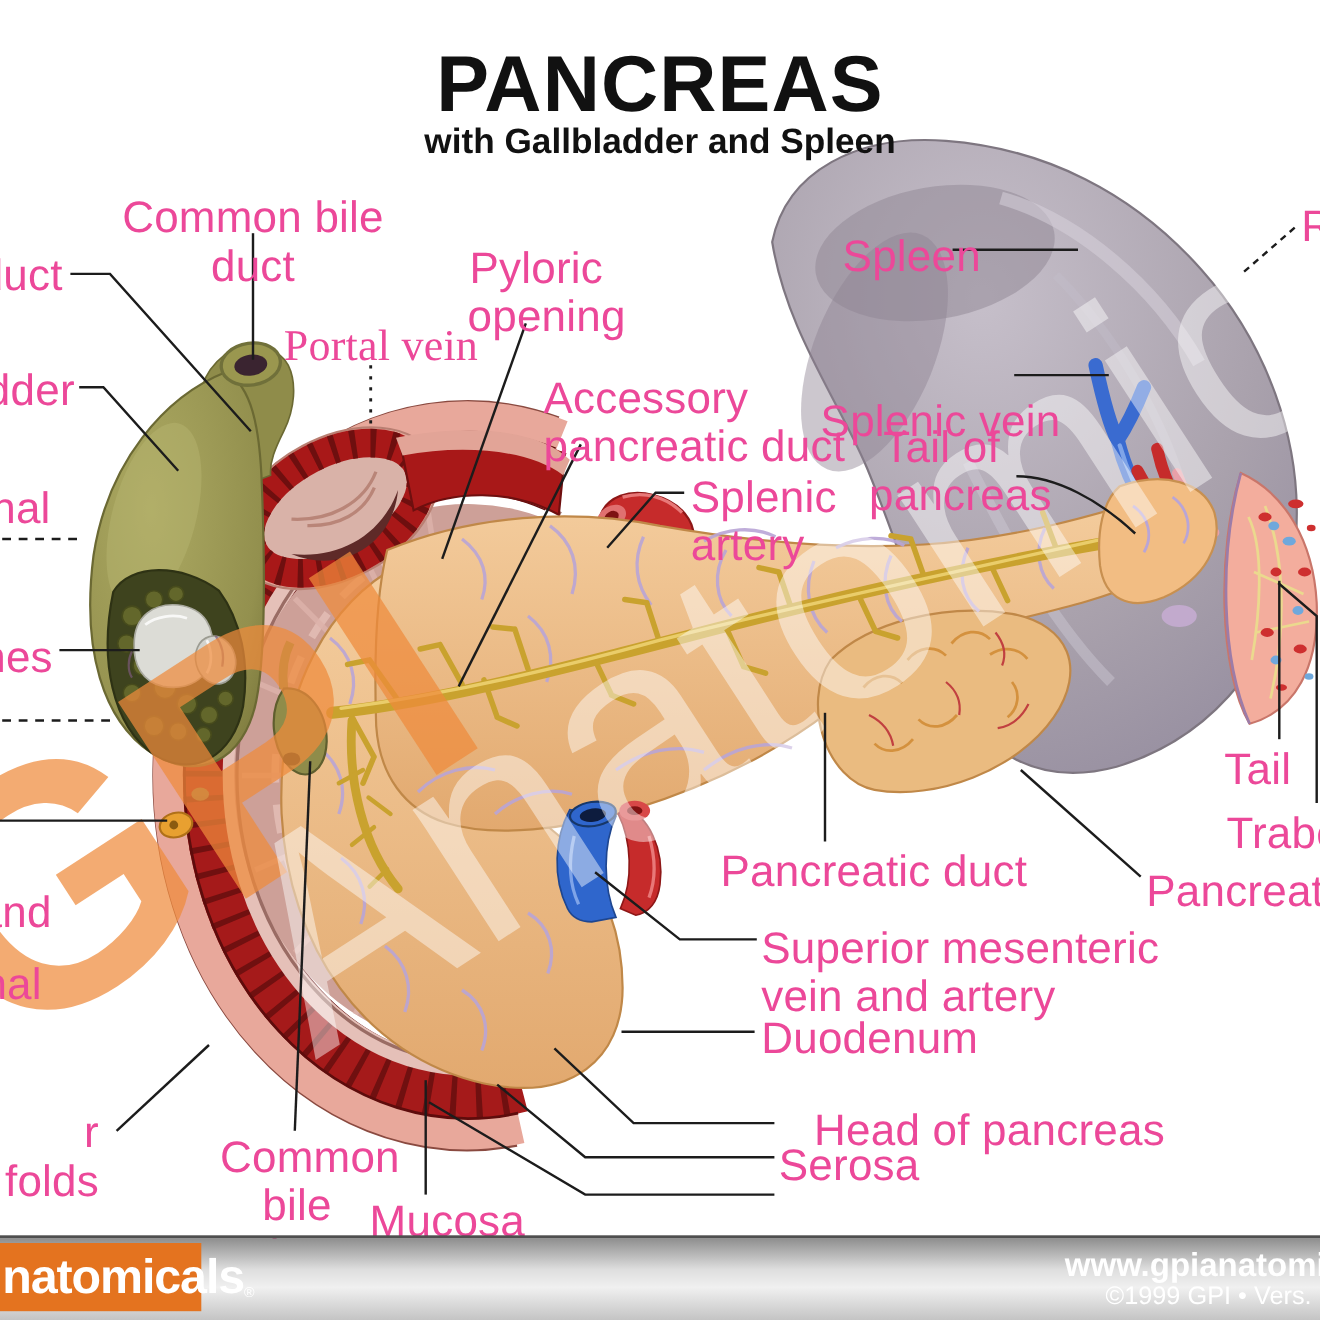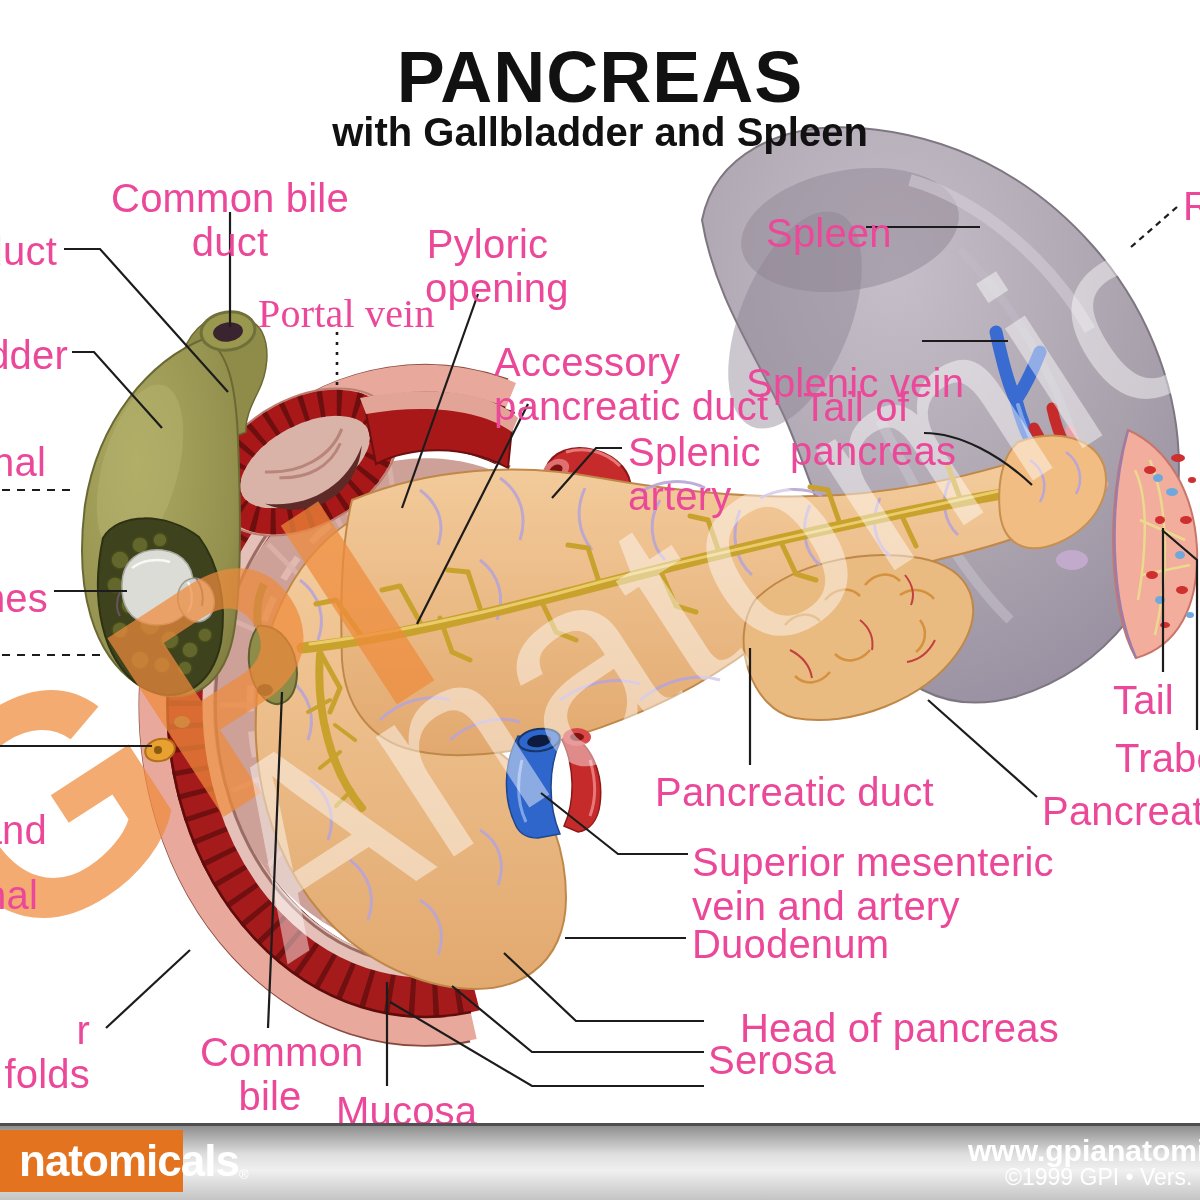--- a/index.html
+++ b/index.html
@@ -7,32 +7,32 @@
          font-family:"Liberation Sans", sans-serif;}
   svg{position:absolute;left:0;top:0;}
   .lbl{position:absolute;color:#ec4899;font-size:40px;line-height:1.1;
        white-space:pre-line;letter-spacing:.2px;}
   .lbl.right{text-align:right;}
   .lbl.center{text-align:center;}
   .lbl.nowrap{white-space:pre;}
   #title{position:absolute;left:0;top:36px;width:100%;text-align:center;
          font-weight:bold;font-size:72px;letter-spacing:1px;color:#111;}
   #subtitle{position:absolute;left:0;top:110px;width:100%;text-align:center;
-            font-weight:bold;font-size:40px;color:#111;}
+            font-weight:bold;font-size:32px;color:#111;}
   .wm{position:absolute;font-weight:bold;pointer-events:none;}
   #wm-gpi{left:30px;top:690px;font-size:310px;color:rgba(238,138,60,.72);
           transform:rotate(-33deg);transform-origin:0 100%;line-height:1;}
   #wm-anat{left:310px;top:730px;font-size:270px;color:rgba(255,255,255,.45);
            font-weight:normal;transform:rotate(-33deg);transform-origin:0 100%;line-height:1;}
   #divider{position:absolute;left:0;top:1123px;width:1200px;height:3px;background:#4f4f4f;}
   #footer-bar{position:absolute;left:0;top:1126px;width:1200px;height:74px;
               background:linear-gradient(#8f8f8f,#dedede 38%,#f0f0f0 60%,#c4c4c4);}
   #logo-box{position:absolute;left:0;top:1130px;width:183px;height:62px;display:flex;
             align-items:center;}
-  #logo-text{color:#fff;font-size:44px;font-weight:bold;padding-left:19px;letter-spacing:-1px;}
+  #logo-text{color:#fff;font-size:44px;font-weight:bold;padding-left:2px;letter-spacing:-1px;}
   #logo-reg{color:#fff;font-size:13px;align-self:flex-end;padding-bottom:10px;}
   #footer-url{position:absolute;left:968px;top:1134px;color:#fff;font-weight:bold;
               font-size:30px;white-space:pre;}
   #footer-copy{position:absolute;left:1005px;top:1164px;color:#fff;font-size:23px;white-space:pre;}
 </style>
 </head>
 <body>
 
 <div id="stage">
 

